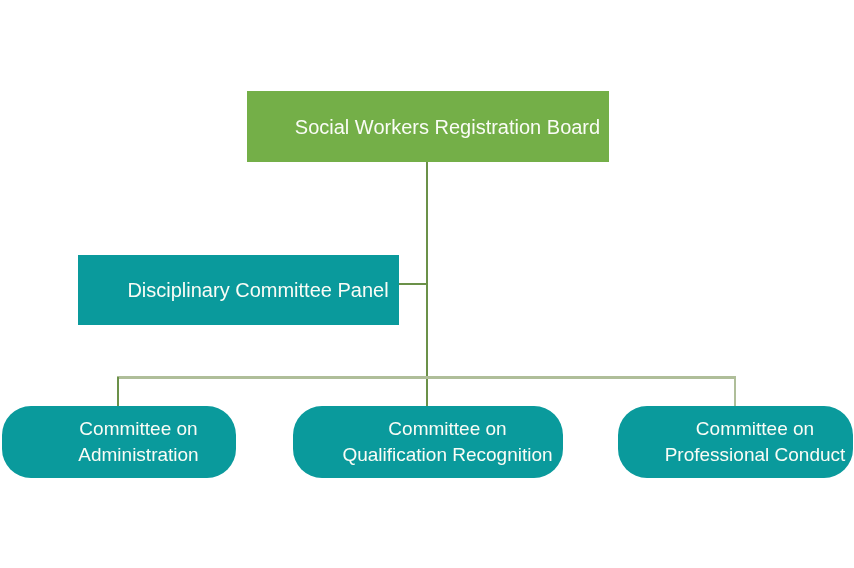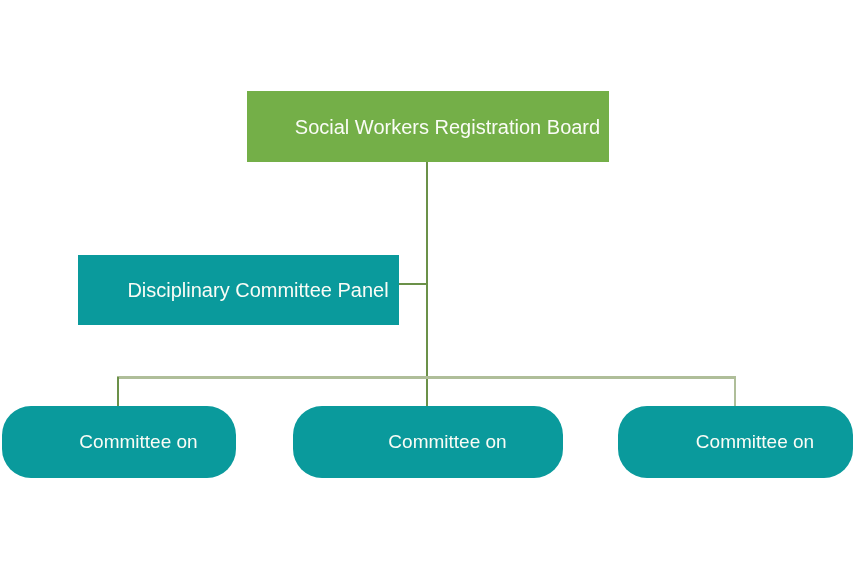--- a/index.html
+++ b/index.html
@@ -94,23 +94,26 @@
   <div class="node node-root">
     <span class="line">Social Workers Registration Board</span>
   </div>
 
   <div class="node node-panel">
     <span class="line">Disciplinary Committee Panel</span>
   </div>
 
   <div class="node node-committee node-committee-1">
     <span class="line">Committee on</span>
+    <span class="line">Administration</span>
   </div>
 
   <div class="node node-committee node-committee-2">
     <span class="line">Committee on</span>
+    <span class="line">Qualification Recognition</span>
   </div>
 
   <div class="node node-committee node-committee-3">
     <span class="line">Committee on</span>
+    <span class="line">Professional Conduct</span>
   </div>
 
 </div>
 
 </body></html>

